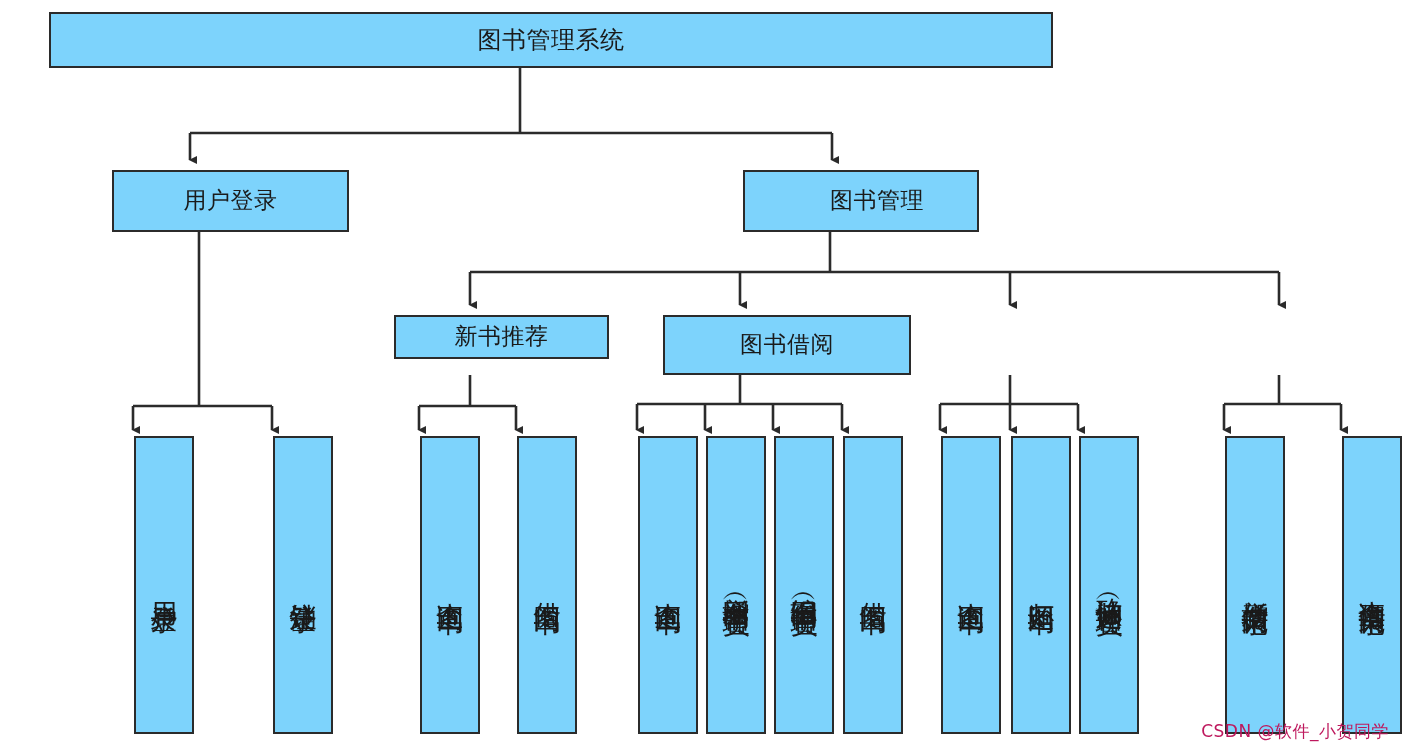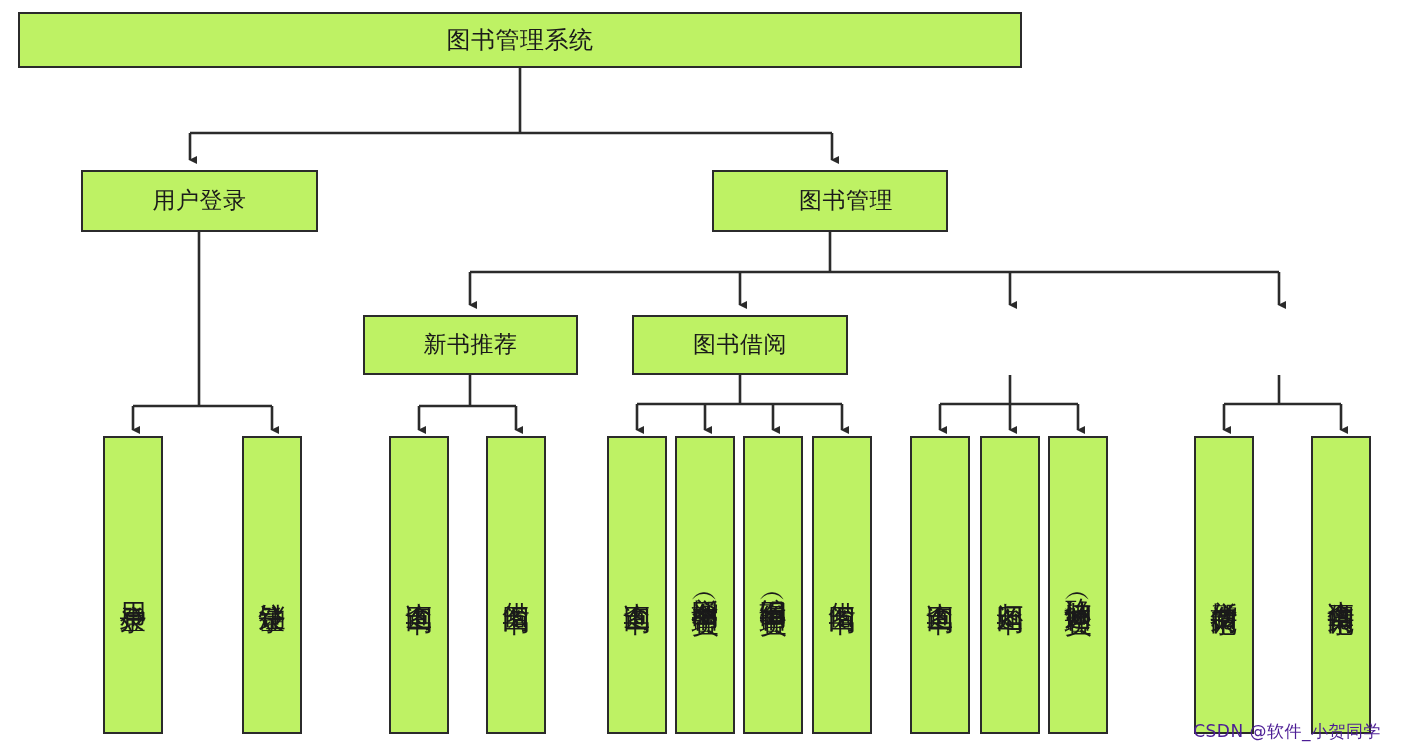--- a/index.html
+++ b/index.html
@@ -6,26 +6,27 @@
   body{
     font-family:"DejaVu Sans","Liberation Sans",sans-serif;
     width:1405px;height:747px;overflow:hidden;position:relative;
   }
   #canvas{position:relative;width:1405px;height:747px;background:#fff;}
   svg.lines{position:absolute;left:0;top:0;width:1405px;height:747px;pointer-events:none;}
 
   .node{
     position:absolute;
     box-sizing:border-box;
-    background:#bef264;
+    background:#7dd3fc;
     border:2.5px solid #2b2b2b;
     display:flex;
     align-items:center;
     justify-content:center;
     color:#1a1a1a;
+    margin-left:31px;
   }
   .node .label{
     display:block;
     text-align:center;
     line-height:1.12;
     white-space:pre;
   }
   
   .h .label{font-size:23px;letter-spacing:.5px;}
   .root .label{font-size:24px;}
@@ -37,23 +38,23 @@
   .v .label{
     writing-mode:vertical-rl;
     text-orientation:upright;
     font-size:27px;
     line-height:1.18;
     letter-spacing:2px;
     white-space:nowrap;
   }
   .watermark{
     position:absolute;
-    right:24px;bottom:4px;
+    right:16px;bottom:4px;
     font-size:17px;
-    color:#4c1d95;
+    color:#be185d;
     letter-spacing:.5px;
     user-select:none;
   }
 </style>
 </head>
 <body>
 
 <div id="canvas">
 
   <svg class="lines" viewBox="0 0 1405 747">
@@ -110,24 +111,24 @@
     <span class="label">图书管理系统</span>
   </div>
 
   <div class="node h" style="left:81px;top:170px;width:237px;height:62px;">
     <span class="label">用户登录</span>
   </div>
   <div class="node h" style="left:712px;top:170px;width:236px;height:62px;padding-left:32px;">
     <span class="label">图书管理</span>
   </div>
 
-  <div class="node h" style="left:363px;top:315px;width:215px;height:60px;">
+  <div class="node h" style="left:363px;top:315px;width:215px;height:44px;">
     <span class="label">新书推荐</span>
   </div>
-  <div class="node h" style="left:632px;top:315px;width:216px;height:60px;">
+  <div class="node h" style="left:632px;top:315px;width:248px;height:60px;">
     <span class="label">图书借阅</span>
   </div>
 
   <div class="node v" style="left:103px;top:436px;width:60px;height:298px;">
     <span class="label">用户登录</span>
   </div>
   <div class="node v" style="left:242px;top:436px;width:60px;height:298px;">
     <span class="label">注销登录</span>
   </div>
 

